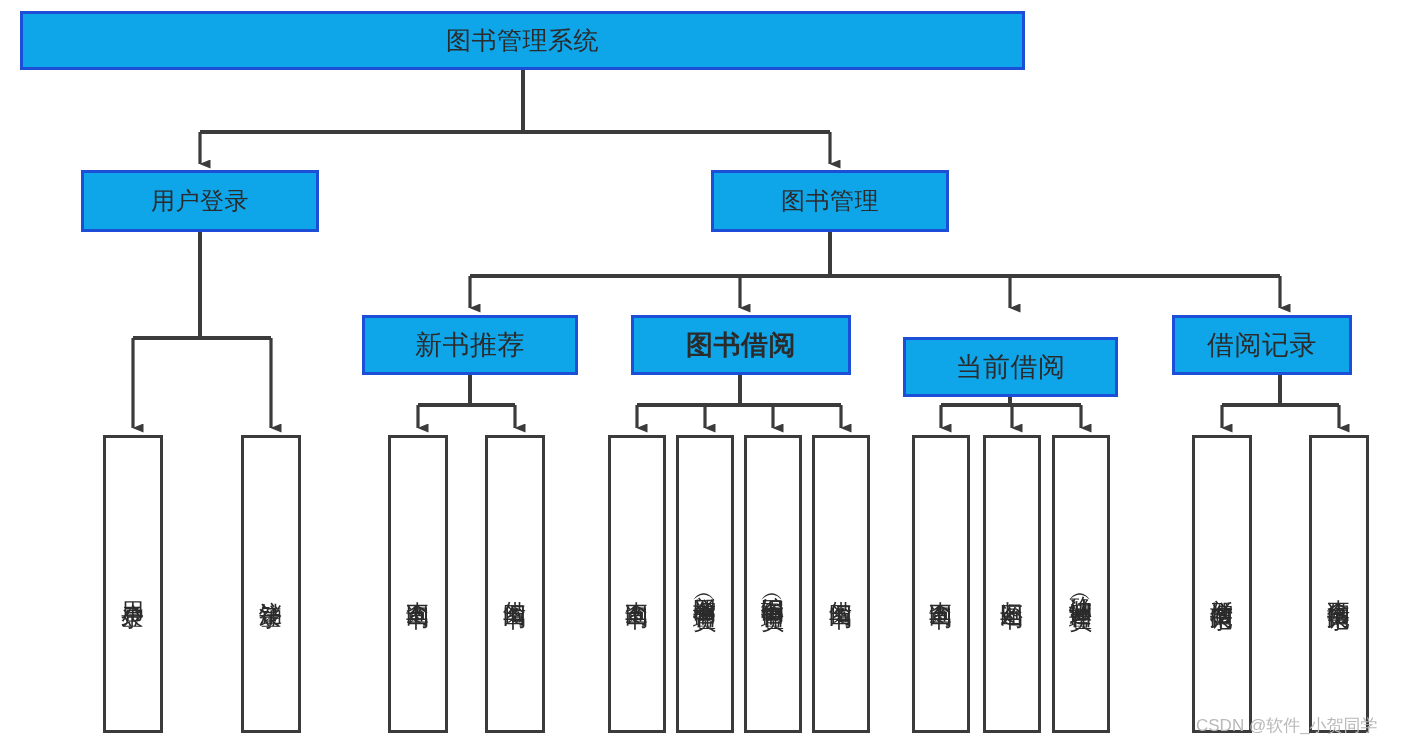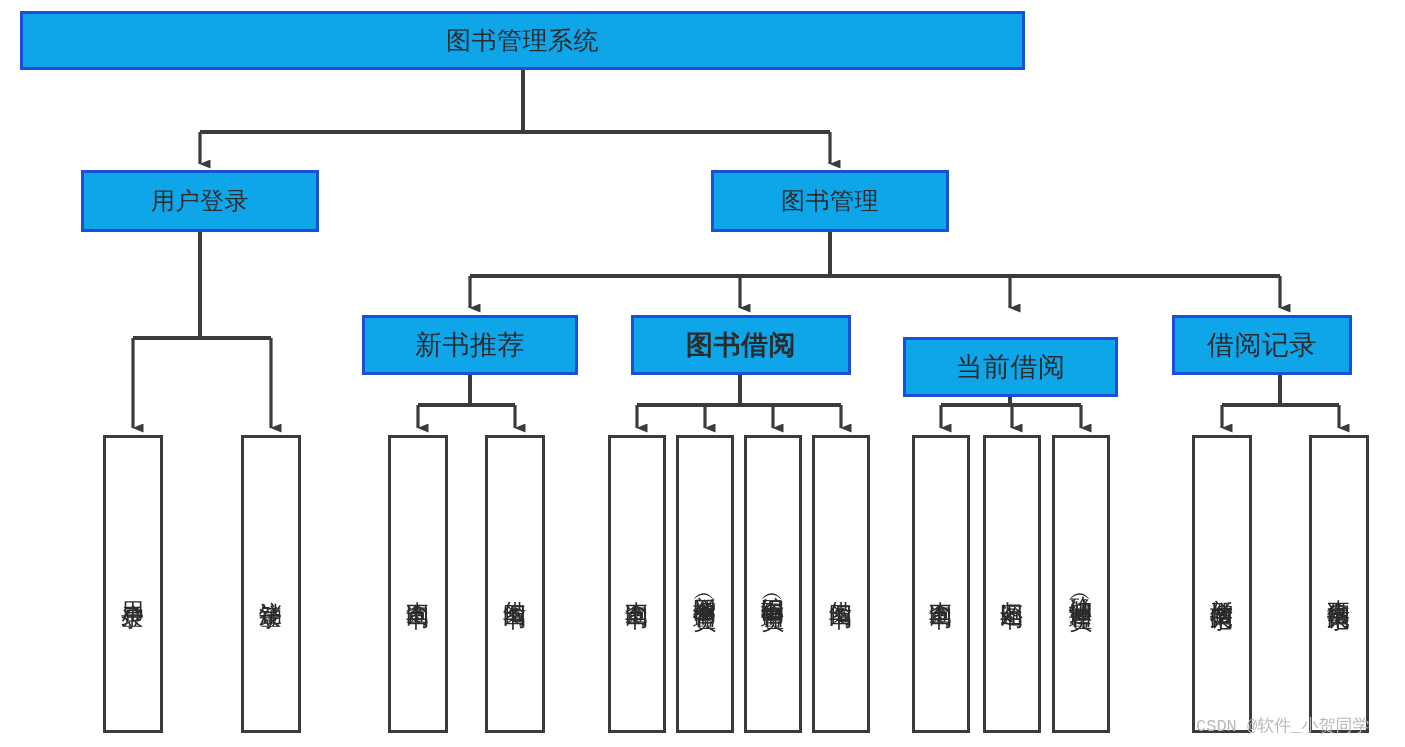--- a/index.html
+++ b/index.html
@@ -73,21 +73,21 @@
     line-height: 1.22;
     writing-mode: vertical-rl;
     text-orientation: upright;
     letter-spacing: 2px;
     padding-top: 6px;
   }
   .watermark {
     position: absolute;
     color: #b9b9b9;
     font-size: 17px;
-    font-family: Liberation Mono, monospace;
+    font-family: Liberation Sans, sans-serif;
     white-space: nowrap;
     pointer-events: none;
   }
 </style>
 </head>
 <body>
 
 <div id="diagram-root">
 
   <svg class="diagram-canvas" viewBox="0 0 1405 747">

